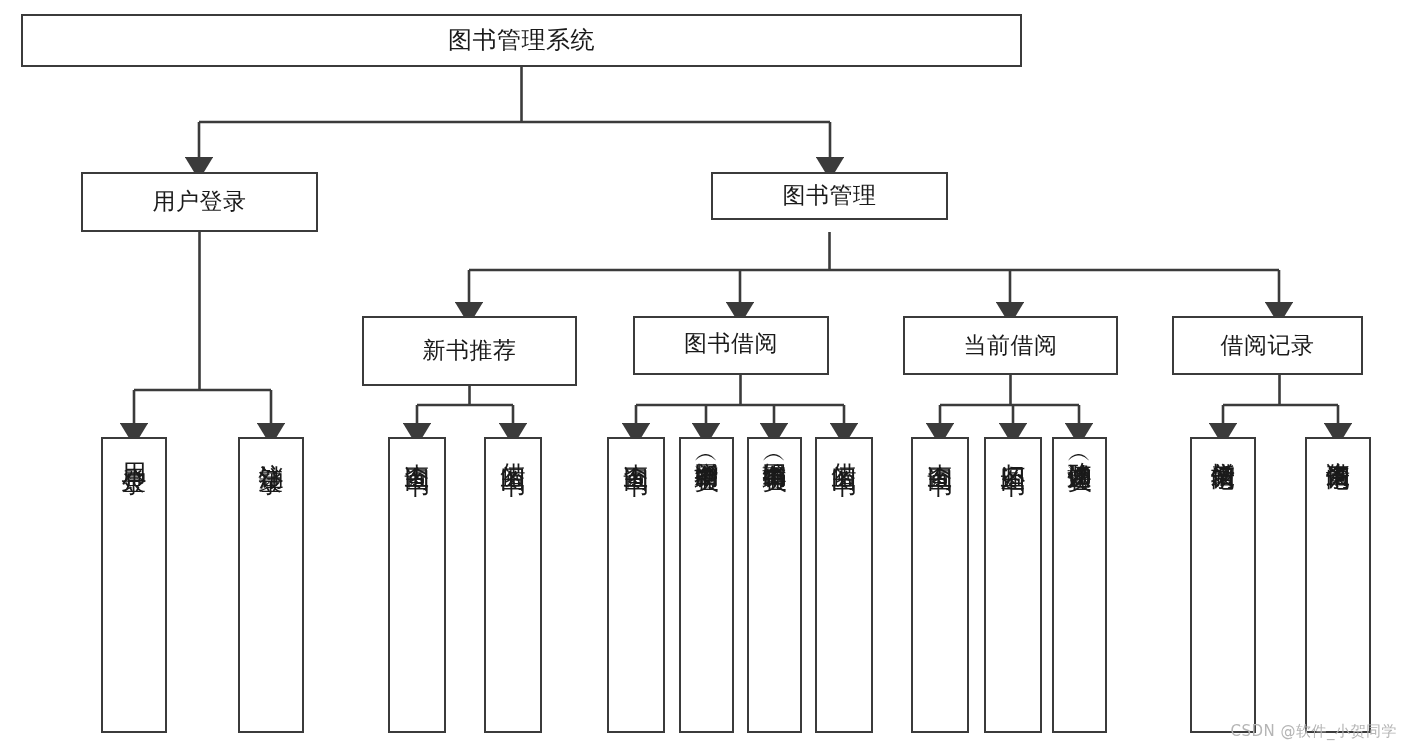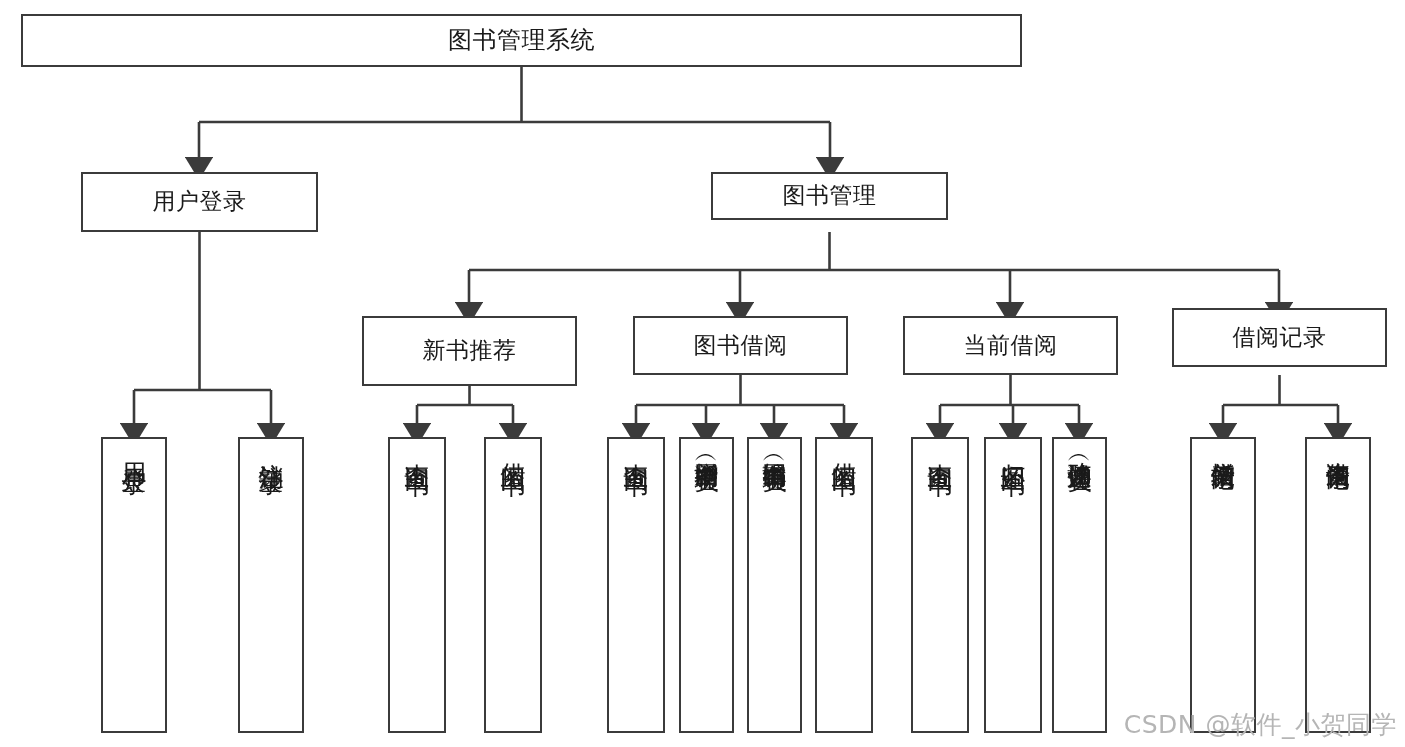--- a/index.html
+++ b/index.html
@@ -66,21 +66,21 @@
     max-height: 100%;
   }
   .node.vert.tall .label {
     font-size: 24px;
     letter-spacing: 1px;
   }
   #watermark {
     position: absolute;
     right: 8px;
     bottom: 6px;
-    font-size: 25px;
+    font-size: 15px;
     color: #b5b5b5;
     letter-spacing: 0.5px;
     white-space: nowrap;
     user-select: none;
     margin-top: 36px;
   }
 </style>
 </head>
 <body>
 
@@ -143,27 +143,27 @@
   <div class="node horiz" style="left: 81px; top: 172px; width: 237px; height: 60px;">
     <span class="label">用户登录</span>
   </div>
   <div class="node horiz" style="left: 711px; top: 172px; width: 237px; height: 48px;">
     <span class="label">图书管理</span>
   </div>
 
   <div class="node horiz" style="left: 362px; top: 316px; width: 215px; height: 70px;">
     <span class="label">新书推荐</span>
   </div>
-  <div class="node horiz" style="left: 633px; top: 316px; width: 215px; height: 59px;">
+  <div class="node horiz" style="left: 633px; top: 316px; width: 196px; height: 59px; font-family: Liberation Mono, monospace;">
     <span class="label">图书借阅</span>
   </div>
   <div class="node horiz" style="left: 903px; top: 316px; width: 215px; height: 59px;">
     <span class="label">当前借阅</span>
   </div>
-  <div class="node horiz" style="left: 1172px; top: 308px; width: 215px; height: 59px;">
+  <div class="node horiz" style="left: 1172px; top: 316px; width: 191px; height: 59px;">
     <span class="label">借阅记录</span>
   </div>
 
   <div class="node vert" style="left: 101px; top: 437px; width: 66px; height: 296px;">
     <span class="label">用户登录</span>
   </div>
   <div class="node vert" style="left: 238px; top: 437px; width: 66px; height: 296px;">
     <span class="label">注销登录</span>
   </div>
   <div class="node vert" style="left: 388px; top: 437px; width: 58px; height: 296px;">

